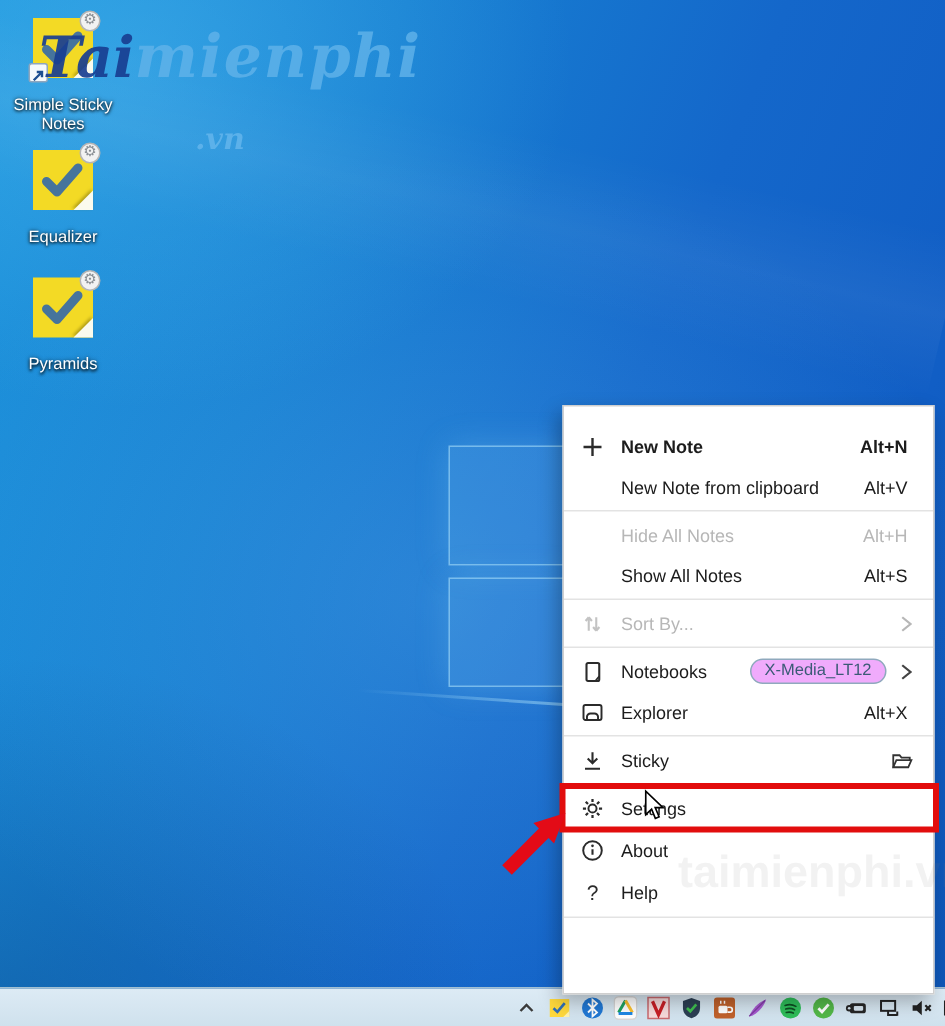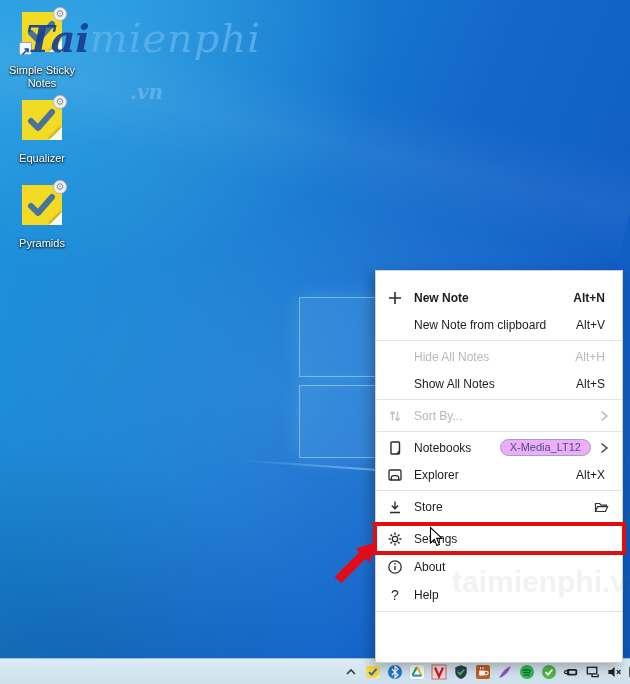--- a/index.html
+++ b/index.html
@@ -19,21 +19,21 @@
   .pane2 { left:299px; top:385px; width:80px; height:73px; }
   .floorline { position:absolute; left:238px; top:464px; width:140px; height:2px;
       background:linear-gradient(90deg, rgba(170,225,250,0), rgba(170,225,250,.55)); transform:rotate(4deg); }
   .ray { position:absolute; left:-120px; top:70px; width:760px; height:110px; transform:rotate(13deg);
       background:linear-gradient(180deg, rgba(255,255,255,0), rgba(255,255,255,.05), rgba(255,255,255,0)); }
 
   
   .wm { position:absolute; left:26px; top:18px; font-family:"DejaVu Serif", serif; font-style:italic;
         line-height:1; pointer-events:none; z-index:3; }
   .wm .p1 { font-size:38px; font-weight:bold; color:rgba(24,62,145,.92); }
-  .wm .p2 { font-size:40px; font-weight:normal; color:rgba(96,178,233,.82); letter-spacing:1px; }
+  .wm .p2 { font-size:40px; font-weight:bold; color:rgba(96,178,233,.82); letter-spacing:1px; }
   .wm .p3 { position:absolute; left:104px; top:64px; font-size:20px; font-weight:bold; color:rgba(96,180,235,.9); }
   .wm-faint { position:absolute; left:452px; top:565px; z-index:6; font-size:30px; font-weight:bold;
         color:rgba(130,130,130,.10); pointer-events:none; }
 
   
   .dicon { position:absolute; width:84px; text-align:center; z-index:2; cursor:default; }
   .dicon .note { position:relative; width:40px; height:40px; margin:0 auto; background:#f3da25; }
   .dicon .note svg.chk { position:absolute; left:0; top:0; }
   .dicon .fold { position:absolute; right:0; bottom:0; width:0; height:0;
       border-bottom:13px solid #fbfbee; border-left:13px solid transparent;
@@ -222,21 +222,21 @@
     </div>
 
     <div class="sep"></div>
 
     <div class="mi">
       <span class="ic">
         <svg width="16" height="16" viewBox="0 0 16 16" stroke="currentColor" stroke-width="1.4" fill="none">
             <path d="M8 2.5v7M4.8 6.6L8 9.8l3.2-3.2M3 13.5h10"></path>
           </svg>
         </span>
-      <span class="lbl">Store</span>
+      <span class="lbl">Sticky</span>
       <span class="right">
           <span class="chev">
         <svg width="17" height="16" viewBox="0 0 17 16" stroke="#333" stroke-width="1.2" fill="none">
               <path d="M2.5 12.5v-8h4.2l1.3 1.6h5.5v1.6"></path>
               <path d="M2.5 12.5l2.1-4.8h10l-2.1 4.8z"></path>
             </svg>
           </span>
         </span>
     </div>
 

